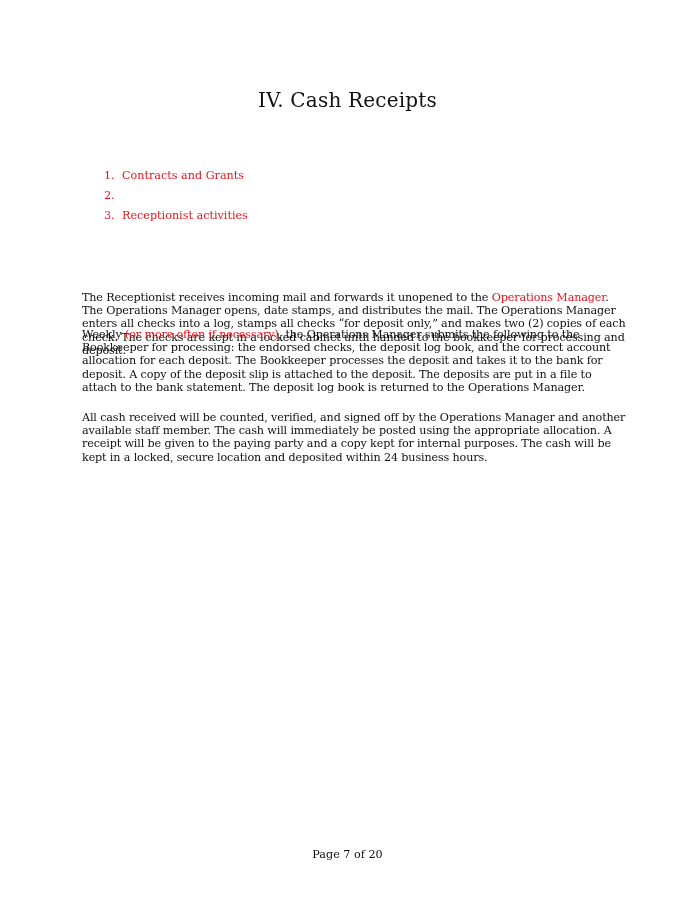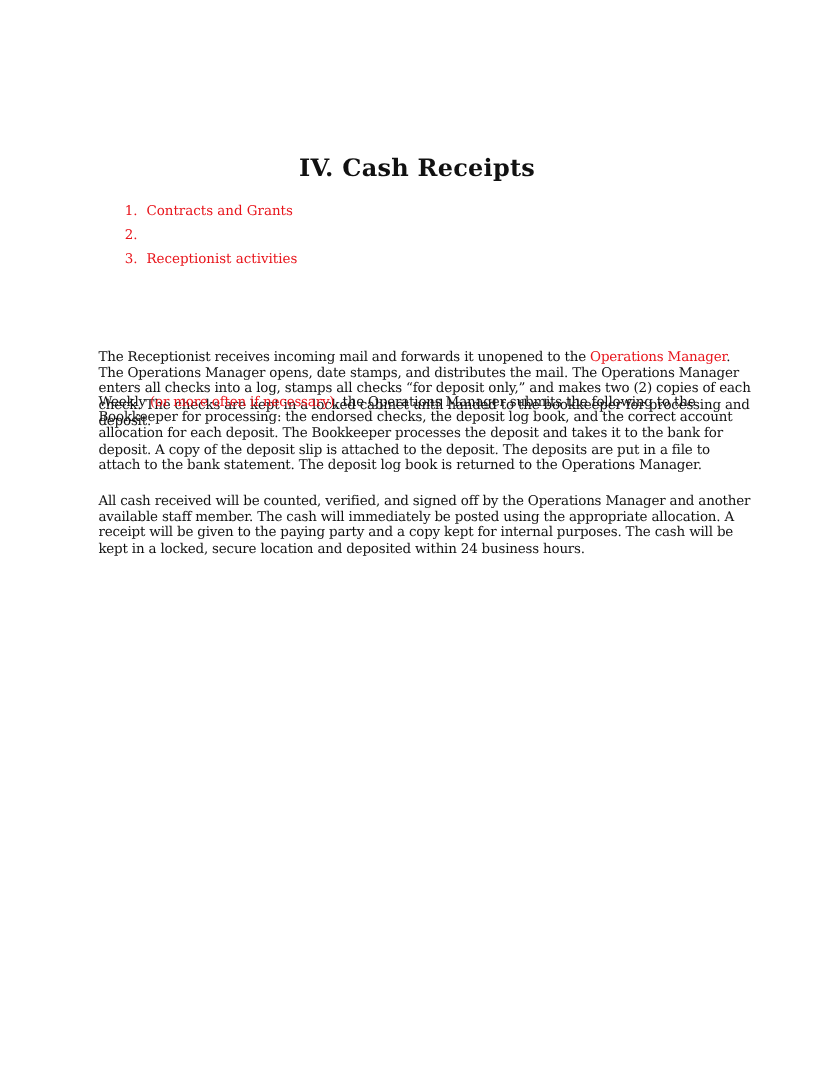--- a/index.html
+++ b/index.html
@@ -3,21 +3,21 @@
 <meta charset="utf-8">
 <style>
   html, body { margin: 0; padding: 0; }
   body {
     width: 695px; height: 900px; background: #ffffff; position: relative; overflow: hidden;
     font-family: "DejaVu Serif", "Liberation Serif", serif; color: #111;
   }
   .page { position: absolute; left: 0; top: 0; width: 695px; height: 900px; }
   .title {
     position: absolute; top: 88px; left: 0; width: 695px; text-align: center;
-    font-size: 20px; font-weight: bold; color: #111; letter-spacing: 0.2px; margin-top: 40px;
+    font-size: 20px; font-weight: normal; color: #111; letter-spacing: 0.2px;
   }
   .text { position: absolute; left: 82px; width: 545px; font-size: 11.2px; line-height: 13.2px; letter-spacing: -0.15px; }
   .intro { top: 144px; }
   .list { position: absolute; left: 104px; top: 169px; margin: 0; padding: 0; list-style: none; font-size: 11.2px; }
   .list li { height: 20px; line-height: 14px; color: #e8141b; display: flex; }
   .list .num { width: 18px; }
   .steps { top: 243px; }
   .p1 { top: 278px; margin-top: 13px; }
   .p2 { top: 328px; }
   .p3 { top: 411px; }
@@ -45,13 +45,14 @@
     </li>
   </ol>
 
 
   <div class="text p1"><span>The Receptionist receives incoming mail and forwards it unopened to the </span><span class="red">Operations Manager</span><span>. The Operations Manager opens, date stamps, and distributes the mail. The Operations Manager enters all checks into a log, stamps all checks “for deposit only,” and makes two (2) copies of each check. The checks are kept in a locked cabinet until handed to the bookkeeper for processing and deposit.</span></div>
 
   <div class="text p2"><span>Weekly </span><span class="red">(or more often if necessary)</span><span>, the Operations Manager submits the following to the Bookkeeper for processing: the endorsed checks, the deposit log book, and the correct account allocation for each deposit. The Bookkeeper processes the deposit and takes it to the bank for deposit. A copy of the deposit slip is attached to the deposit. The deposits are put in a file to attach to the bank statement. The deposit log book is returned to the Operations Manager.</span></div>
 
   <div class="text p3">All cash received will be counted, verified, and signed off by the Operations Manager and another available staff member. The cash will immediately be posted using the appropriate allocation. A receipt will be given to the paying party and a copy kept for internal purposes. The cash will be kept in a locked, secure location and deposited within 24 business hours.</div>
 
+  <div class="footer">Page 7 of 20</div>
 </div>
 
 </body></html>

